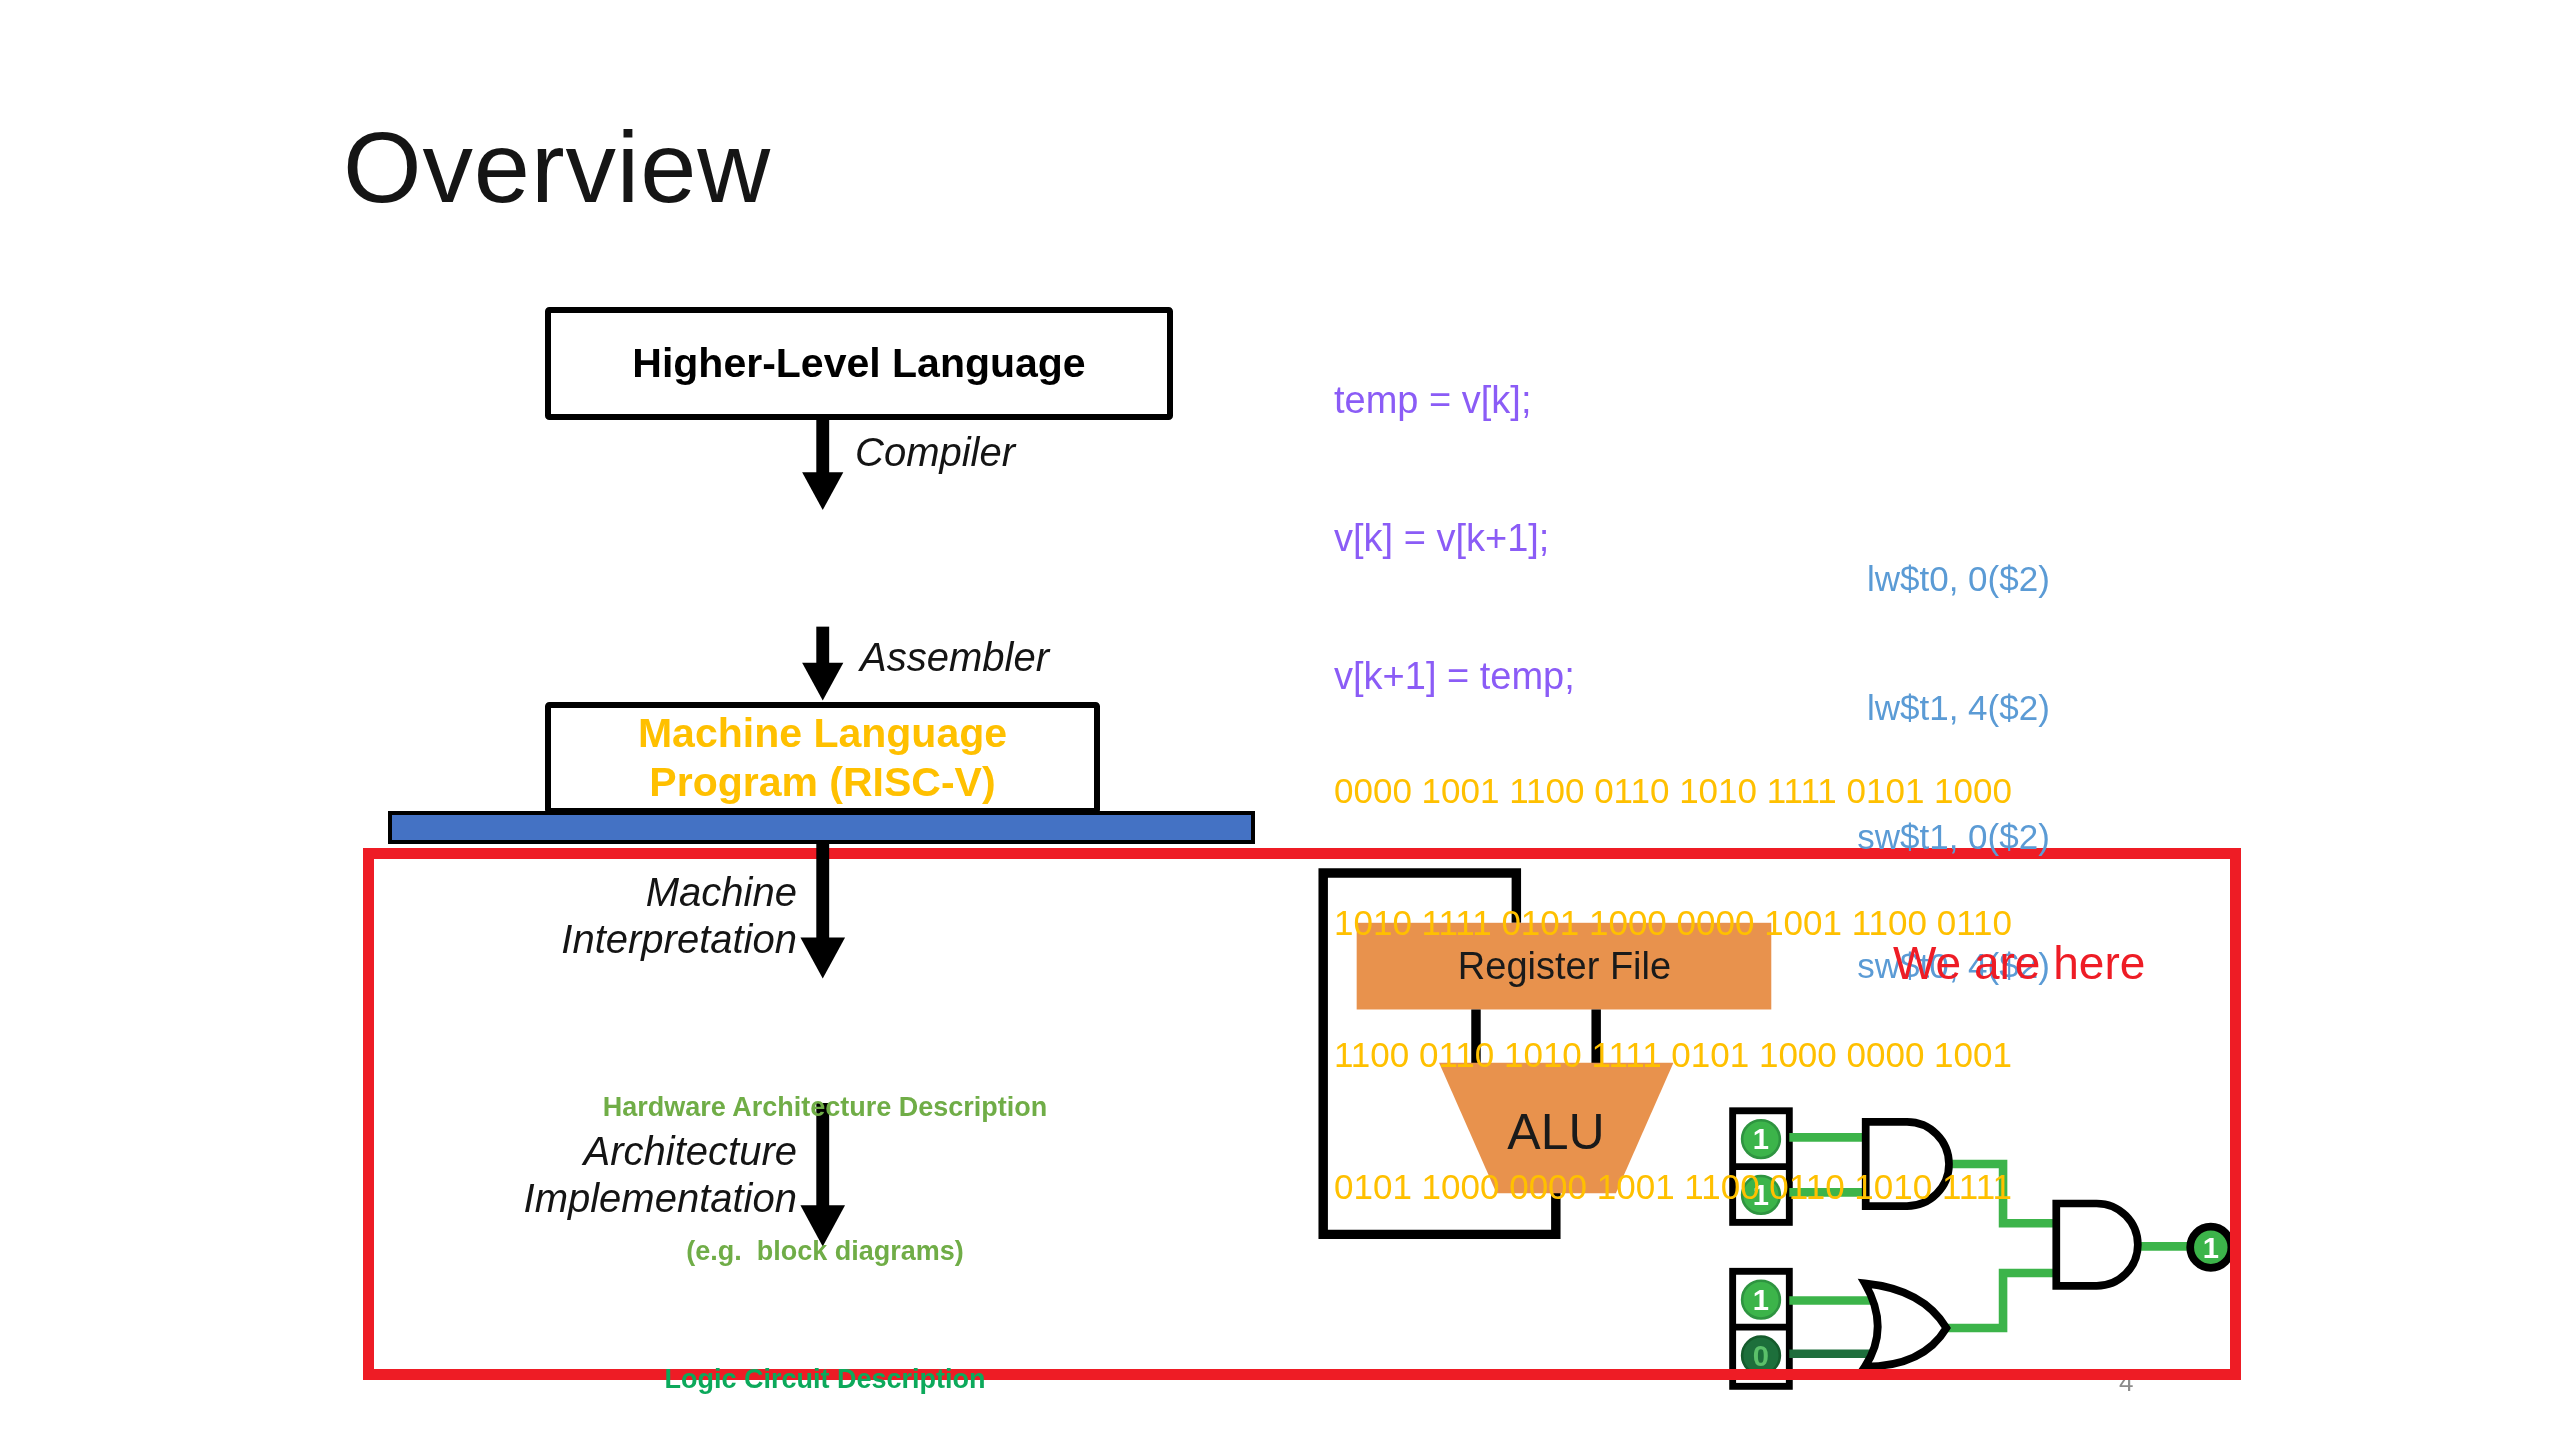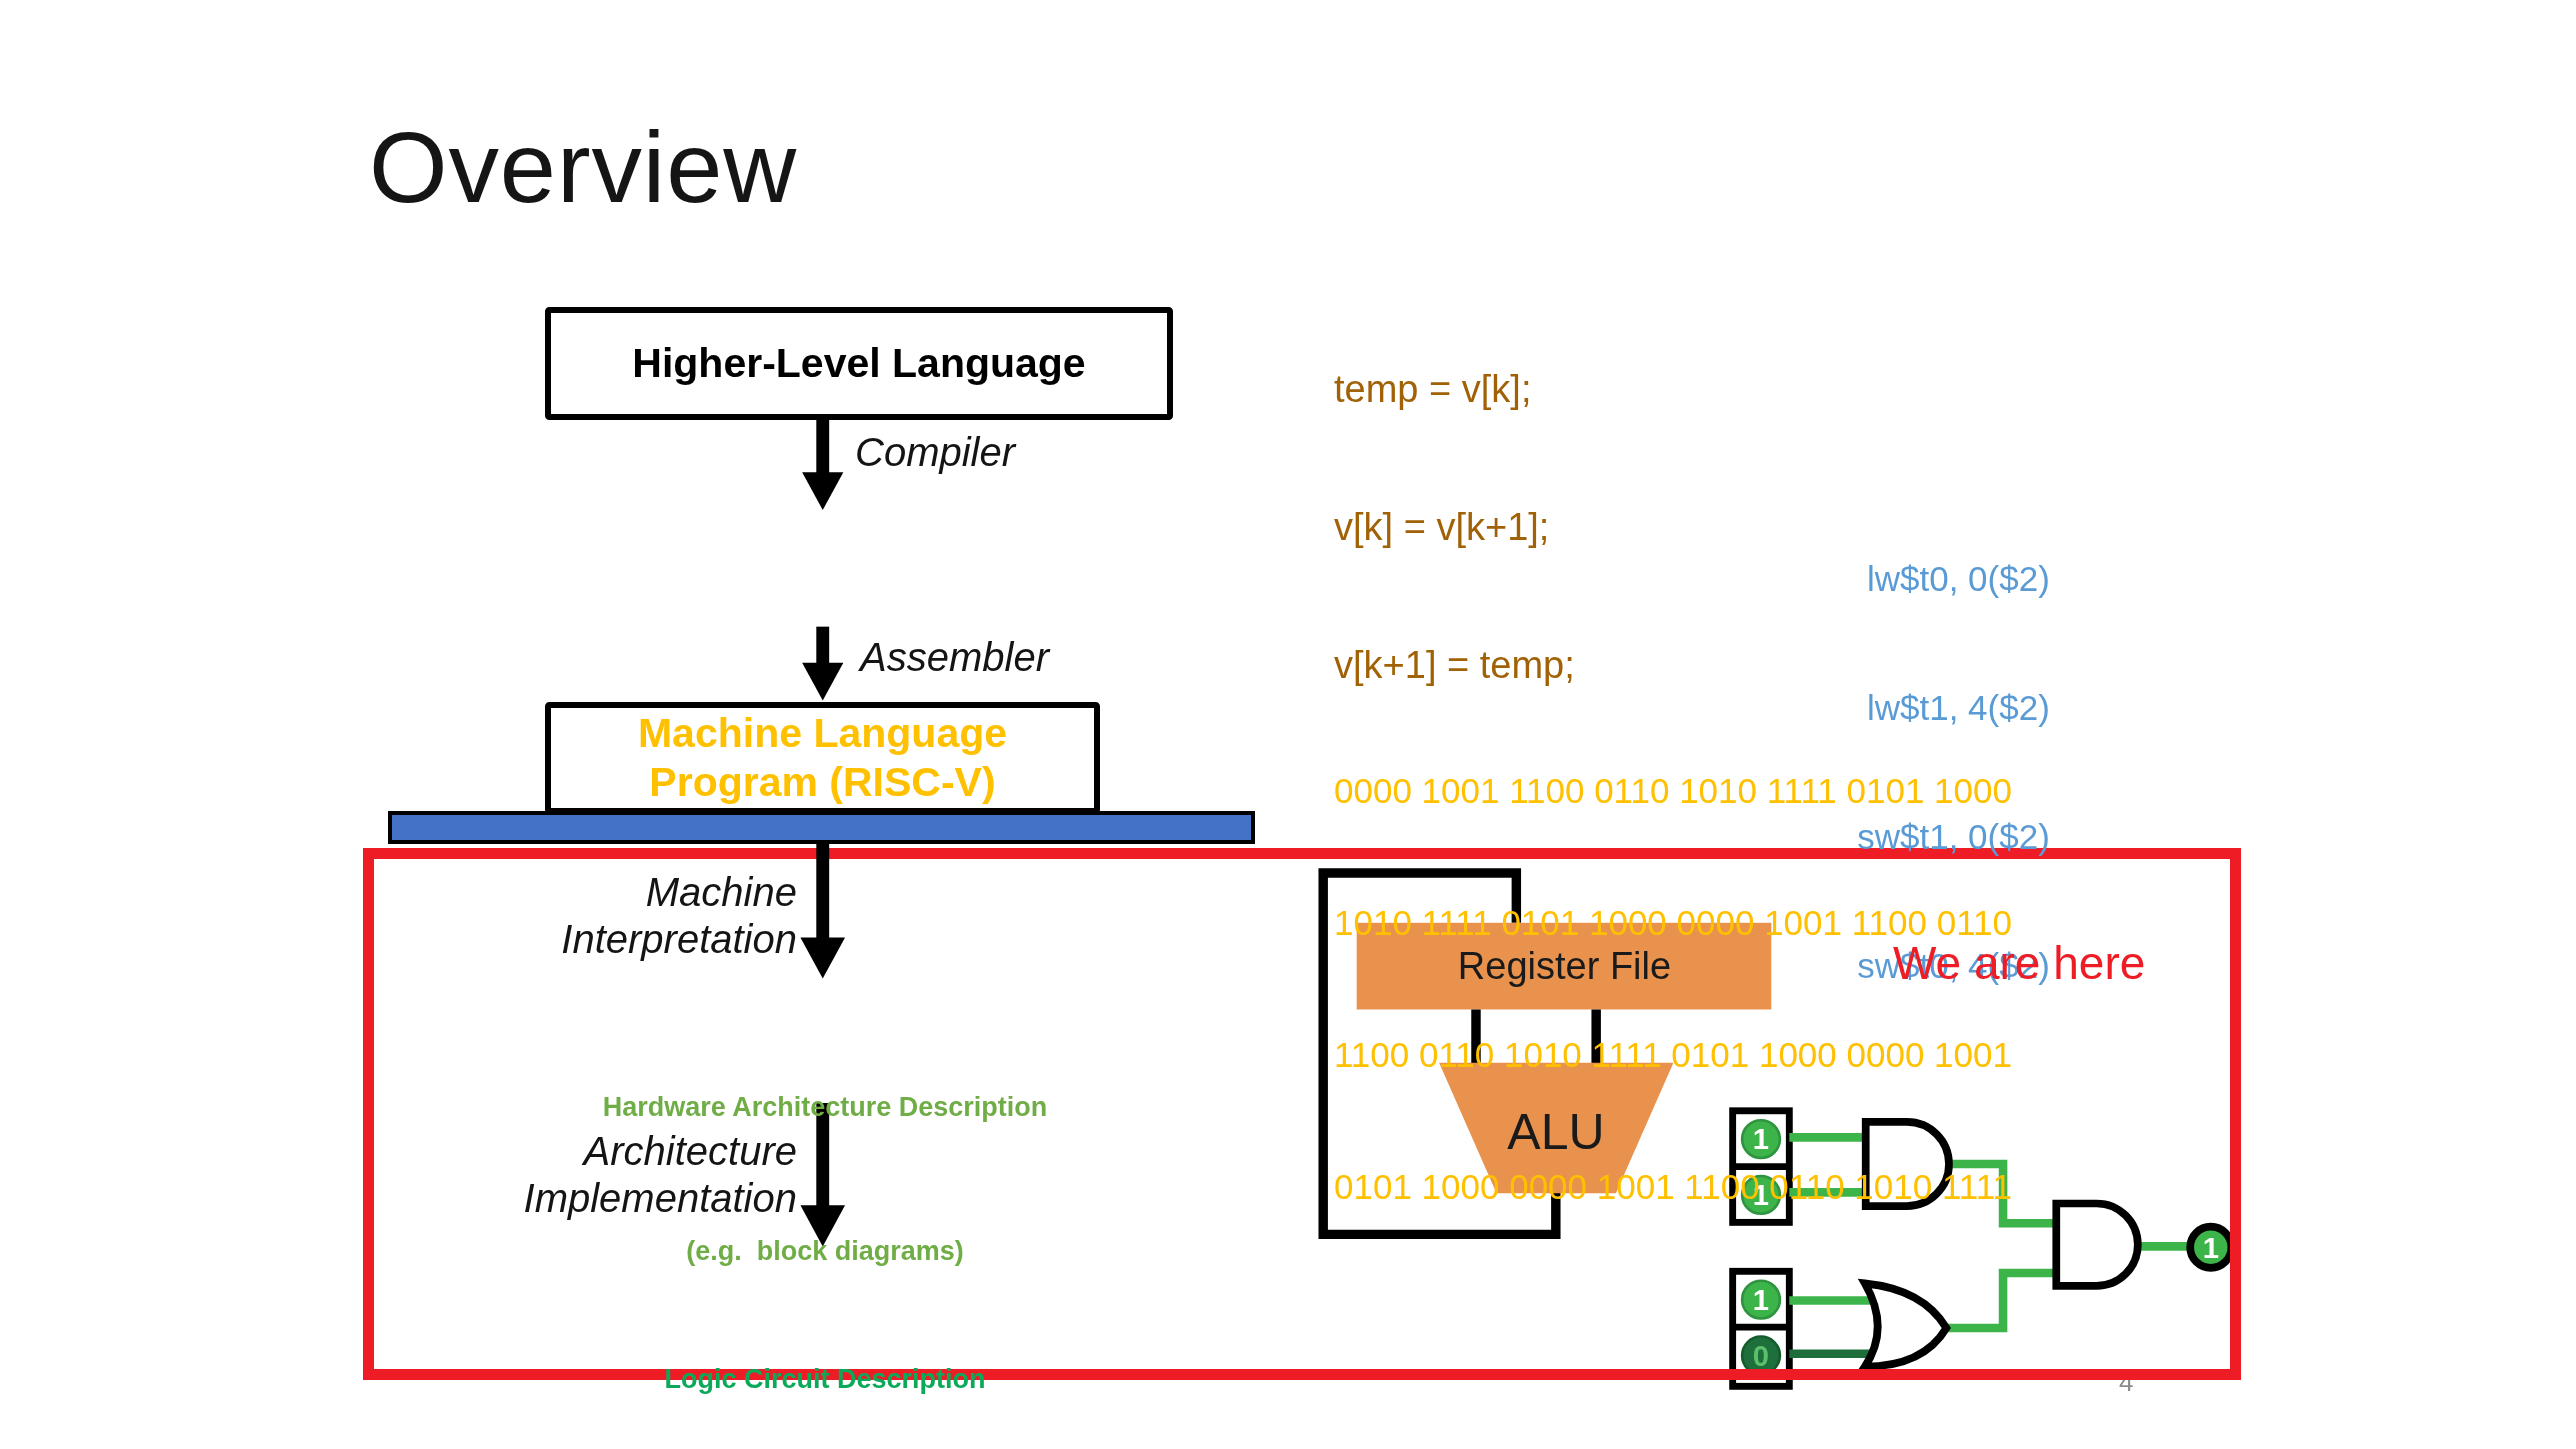--- a/index.html
+++ b/index.html
@@ -25,21 +25,20 @@
     overflow:hidden;
     font-family:"Liberation Sans", sans-serif;
     color:var(--text_black);
   }
   .abs{position:absolute;}
   
   .title{
     left:343px;top:110px;
     font-size:101px;font-weight:400;letter-spacing:0.9px;color:#151515;
     z-index:5;
-    margin-left:26px;
   }
   
   .fbox{
     left:545px;width:628px;
     border:6.9px solid #000;border-radius:4.3px;background:#fff;
     box-sizing:border-box;
     display:flex;flex-direction:column;align-items:center;justify-content:center;
     text-align:center;font-weight:bold;font-size:41px;line-height:49px;
     white-space:pre-wrap;
     z-index:5;
@@ -75,21 +74,21 @@
     border:11px solid var(--red);box-sizing:border-box;
     z-index:2;
   }
   .we-are-here{
     left:1893px;top:936px;font-size:46px;color:var(--red);z-index:5;white-space:nowrap;
   }
   .page-number{
     left:2119px;top:1367px;font-size:26px;color:var(--page_gray);z-index:1;
   }
   
-  .c-code{left:1334px;top:274px;font-size:38px;line-height:46px;color:#a16207;z-index:5;white-space:pre;}
+  .c-code{left:1334px;top:285px;font-size:38px;line-height:46px;color:#8b5cf6;z-index:5;white-space:pre;}
   .asm{left:1809px;top:471px;font-size:35px;line-height:43px;color:var(--assembly_blue);z-index:5;white-space:pre;text-align:right;}
   .asm .op{display:inline-block;width:91px;}
   .bin{left:1334px;top:681px;font-size:35px;line-height:44px;color:var(--machine_gold);z-index:5;white-space:pre;}
   
   .rf-label{
     left:1357px;top:923px;width:415px;height:87px;
     display:flex;align-items:center;justify-content:center;
     font-size:38px;color:#1a1a1a;z-index:5;
   }
   .alu-label{

